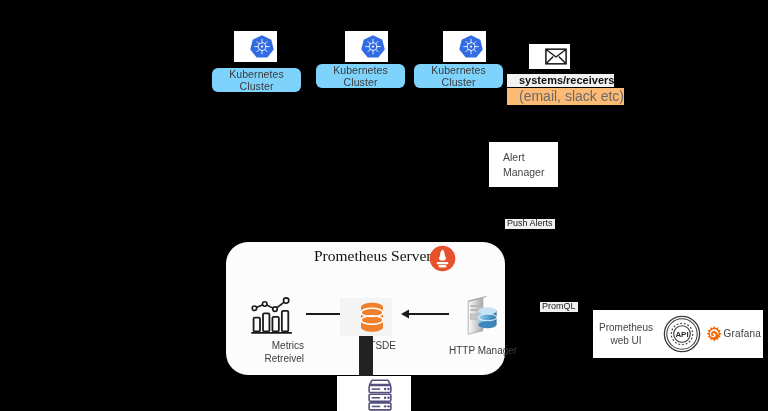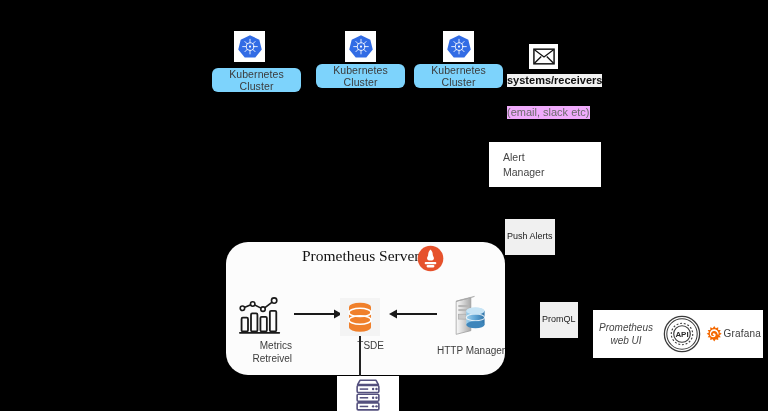--- a/index.html
+++ b/index.html
@@ -8,21 +8,21 @@
     background: #000000;
   }
   #canvas {
     position: relative;
     width: 768px;
     height: 411px;
     background: #000000;
     overflow: hidden;
     font-family: "Liberation Sans", sans-serif;
   }
-  .abs { position: absolute; }
+  .abs { position: absolute; padding-left: 12px; }
 
   
   .chip {
     background: #7dd3fc;
     border-radius: 6px;
     color: #3b3b3b;
     font-size: 10.5px;
     line-height: 1.15;
     display: flex;
     align-items: center;
@@ -39,21 +39,21 @@
     line-height: 1.35;
     box-sizing: border-box;
     display: flex;
     align-items: center;
   }
   .tag {
     background: #f0f0f0;
     color: #1a1a1a;
     font-size: 9px;
     line-height: 1.1;
-    padding: 13px 2px;
+    padding: 0 2px;
     white-space: nowrap;
   }
 
   
   .icon-tile {
     background: #ffffff;
     display: flex;
     align-items: center;
     justify-content: center;
   }
@@ -84,26 +84,25 @@
   
   .recv-title {
     font-weight: bold;
     font-size: 11px;
     color: #111111;
     background: #f2f2f2;
     white-space: nowrap;
     line-height: 1.2;
   }
   .recv-sub {
-    font-size: 11px;
+    font-size: 14px;
     color: #6b6b6b;
-    background: #f0abfc;
+    background: #fdba74;
     white-space: nowrap;
     line-height: 1.2;
-    margin-top: 18px;
   }
 
   
   .grafana-word {
     font-size: 10px;
     color: #3b3b3b;
     letter-spacing: 0.2px;
   }
   .connector { background: #222222; }
 </style>
@@ -179,21 +178,21 @@
     <svg width="22" height="17" viewBox="0 0 24 18" aria-hidden="true">
       <rect x="1" y="1" width="22" height="16" fill="#ffffff" stroke="#111111" stroke-width="1.6"></rect>
       <path d="M1.6 1.6 L12 9.5 L22.4 1.6" fill="none" stroke="#111111" stroke-width="1.4"></path>
       <path d="M1.6 16.4 L9 9" fill="none" stroke="#111111" stroke-width="1.4"></path>
       <path d="M22.4 16.4 L15 9" fill="none" stroke="#111111" stroke-width="1.4"></path>
     </svg>
   </div>
   <div class="abs recv-title" style="left:507px; top:74px;">systems/receivers</div>
   <div class="abs recv-sub" style="left:507px; top:88px;">(email, slack etc)</div>
 
-  <div class="abs plainbox" style="left:489px; top:142px; width:112px; height:45px; padding-left:14px;">
+  <div class="abs plainbox" style="left:489px; top:142px; width:69px; height:45px; padding-left:14px;">
     <div>
       <div>Alert</div>
       <div>Manager</div>
     </div>
   </div>
 
   <div class="abs tag" style="left:505px; top:219px;">Push Alerts</div>
 
   <div class="abs tag" style="left:520px; top:302px;margin-left:20px;">PromQL</div>
 
@@ -318,21 +317,21 @@
         <circle cx="23.4" cy="21.9" r="1.3"></circle>
         <circle cx="27" cy="21.9" r="1.3"></circle>
         <circle cx="23.4" cy="31.1" r="1.3"></circle>
         <circle cx="27" cy="31.1" r="1.3"></circle>
       </g>
     </svg>
   </div>
 
   <div class="abs plainbox" style="left:593px; top:310px; width:170px; height:48px; padding:0;">
     <div style="display:flex; align-items:center; width:100%; height:100%;">
-      <div style="width:66px; text-align:center; line-height:1.3; font-size:10px; color:#444;font-style:italic;">
+      <div style="width:66px; text-align:center; line-height:1.3; font-size:10px; color:#444;">
         <div>Prometheus</div>
         <div>web UI</div>
       </div>
 
       <div style="width:46px; display:flex; align-items:center; justify-content:center;">
         <svg width="38" height="38" viewBox="0 0 44 44" aria-hidden="true">
           <circle cx="22" cy="22" r="20.4" fill="none" stroke="#3a3a3a" stroke-width="1.5"></circle>
           <circle cx="22" cy="22" r="17.6" fill="none" stroke="#3a3a3a" stroke-width="1.2"></circle>
           <g stroke="#3a3a3a" stroke-width="1.3" fill="none">
             <circle cx="22" cy="22" r="12.4" stroke-dasharray="2.2 2.1"></circle>

